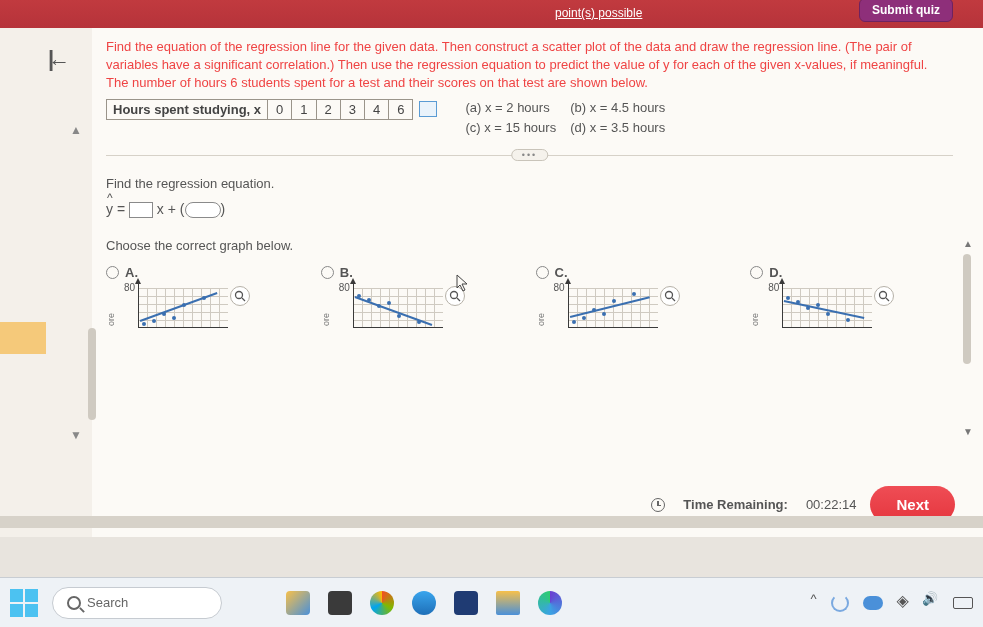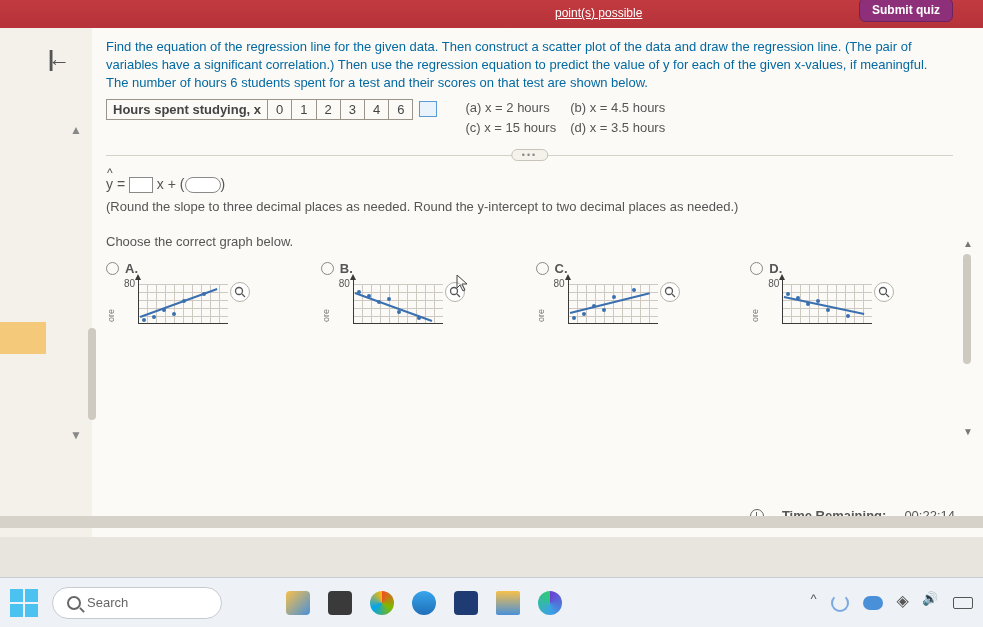--- a/index.html
+++ b/index.html
@@ -12,21 +12,21 @@
     .main-area { position: absolute; top: 28px; left: 0; right: 0; bottom: 90px; background: #fcfaf6; }
     
     .left-rail { position: absolute; left: 0; top: 0; bottom: 0; width: 92px; background: #f4f0ea; }
     .back-arrow { position: absolute; left: 48px; top: 18px; font-size: 22px; color: #555; font-weight: bold; letter-spacing: -6px; }
     .tri-up { position: absolute; left: 70px; top: 95px; color: #888; font-size: 12px; }
     .tri-down { position: absolute; left: 70px; top: 400px; color: #888; font-size: 12px; }
     .orange-tab { position: absolute; left: 0; top: 294px; width: 46px; height: 32px; background: #f5c97a; }
     .scroll-pill { position: absolute; left: 88px; top: 300px; width: 8px; height: 92px; background: #cfcac1; border-radius: 4px; }
     
     .content { position: absolute; left: 106px; top: 10px; right: 30px; bottom: 0; }
-    .intro { line-height: 1.4; color: #0369a1; margin-bottom: 6px; }
+    .intro { line-height: 1.4; color: #ef4444; margin-bottom: 6px; }
     
     .data-row { display: flex; align-items: flex-start; gap: 28px; margin-top: 6px; }
     table.dt { border-collapse: collapse; }
     table.dt td, table.dt th { border: 1px solid #9a948a; padding: 2px 8px; text-align: center; font-weight: normal; color: #444; margin-left: 28px; }
     table.dt th.rowh { text-align: left; font-weight: bold; padding: 2px 6px; }
     .copy-icon { display: inline-block; width: 18px; height: 16px; border: 1px solid #5a9bd4; background: #eaf3fb; vertical-align: top; margin-left: 6px; margin-top: 2px; }
     
     .xvals { display: grid; grid-template-columns: auto auto; gap: 2px 14px; color: #555; line-height: 1.4; font-size: 13px; }
     
     .divider { border-top: 1px solid #d6d1c8; margin: 18px 0 0 0; position: relative; }
@@ -137,31 +137,31 @@
         <span>(c) x = 15 hours</span>
         <span>(d) x = 3.5 hours</span>
       </div>
     </div>
 
     <div class="divider">
       <span class="pill">•••</span>
     </div>
 
     <div class="sect">
+      <div>Find the regression equation.</div>
       <div class="eq-line">
         <span class="hat">y</span>
         <span> = </span>
         <span class="input-box sm"></span>
         <span>x + </span>
         (<span class="input-box paren"></span>)
       </div>
       <svg class="cursor-svg" width="14" height="18">
           <path d="M1 1 L1 14 L4 11 L7 17 L9 16 L6 10 L11 10 Z" fill="none" stroke="#444" stroke-width="1"></path>
         </svg>
-      <div class="round-note">(Round the slope to three decimal places as needed. Round the y-intercept to two decimal places as needed.)</div>
     </div>
 
     <div class="sect">Choose the correct graph below.</div>
 
     <div class="graphs-row">
       <div class="g-opt">
         <div class="g-head">
             <span class="radio"></span>
             <span>A.</span>
           </div>
@@ -292,20 +292,21 @@
   <div class="scr-pill"></div>
   <div class="scr-down">▼</div>
 </div>
 
 <div class="footer">
   <div class="time">
     <span class="clock"></span>
     <b>Time Remaining:</b>
     <span>00:22:14</span>
   </div>
+  <button class="next-btn">Next</button>
 </div>
 
 <div class="taskbar">
   <div class="bbar"></div>
   <div class="start">
       <div></div>
       <div></div>
       <div></div>
       <div></div>
     </div>

